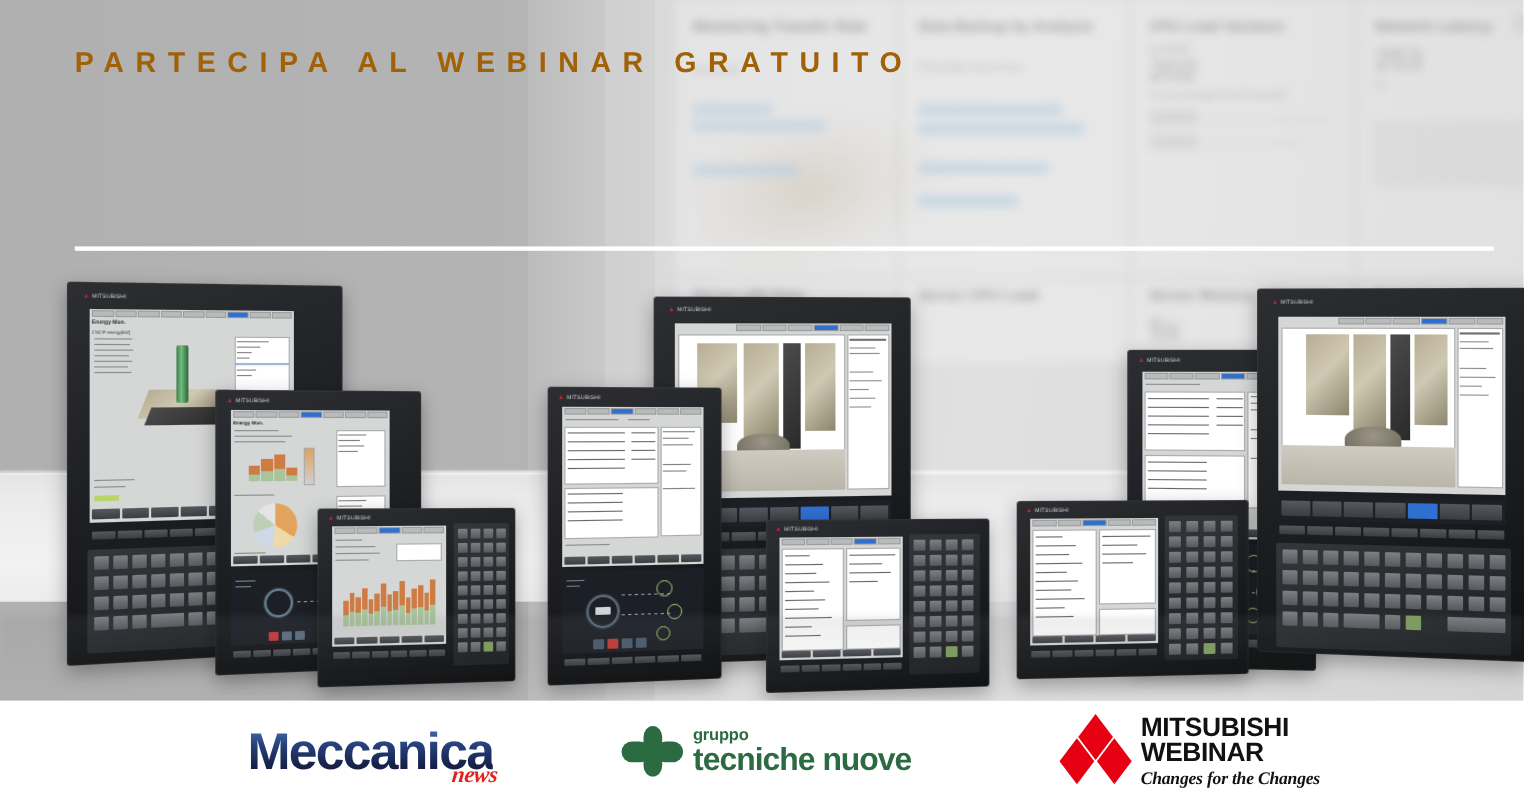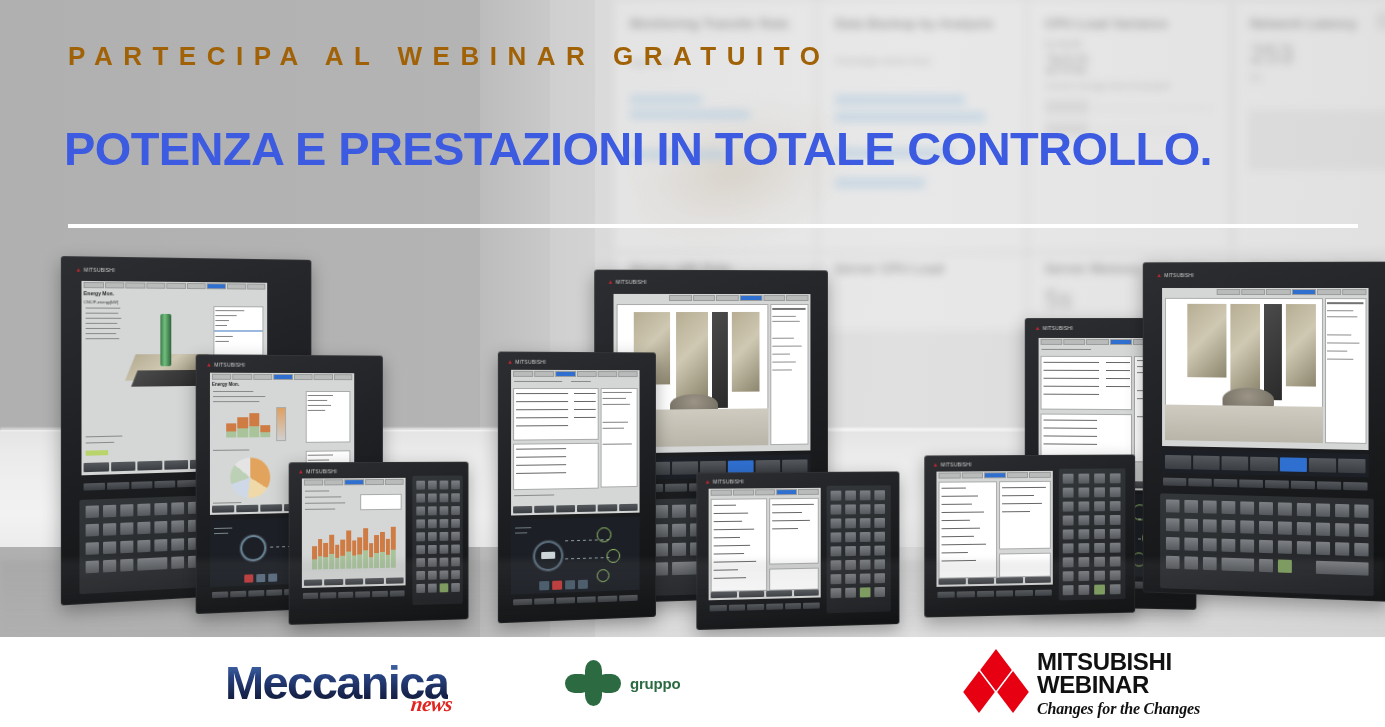--- a/index.html
+++ b/index.html
@@ -933,40 +933,40 @@
       <div class="key" style="left:36px;top:103px;width:11px;height:10px;"></div>
         <div class="key" style="left:52px;top:103px;width:11px;height:10px;"></div>
       <div class="key" style="left:4px;top:117px;width:11px;height:10px;"></div>
         <div class="key" style="left:20px;top:117px;width:11px;height:10px;"></div>
       <div class="key" style="left:36px;top:117px;width:11px;height:10px;background:#7fa05f;"></div>
         <div class="key" style="left:52px;top:117px;width:11px;height:10px;"></div>
     </div>
   </div>
 
   <div class="eyebrow">PARTECIPA AL WEBINAR GRATUITO</div>
-  <div class="headline" id="headline" style="color: rgb(61, 91, 224);">POTENZA E PRESTAZIONI IN TOTALE CONTROLLO.</div>
   <div class="rule"></div>
 
   <div class="footer">
 
     <div class="logo-wrap" style="left:225px;top:14px;height:62px;">
       <div class="mec">
         <div class="mec-word" id="mecWord">Meccanica</div>
         <div class="mec-news">news</div>
       </div>
     </div>
 
     <div class="logo-wrap" style="left:565px;top:20px;height:52px;">
       <span class="tn-mark">
         <i class="hl"></i>
           <i class="hr"></i>
           <i class="v"></i>
       </span>
       <span class="tn-txt">
         <div class="tn-small">gruppo</div>
+        <div class="tn-big">tecniche nuove</div>
       </span>
     </div>
 
     <div class="logo-wrap" style="left:965px;top:14px;height:64px;">
       <span class="me-mark">
         <i class="d1"></i>
           <i class="d2"></i>
           <i class="d3"></i>
       </span>
       <span class="me-txt">

